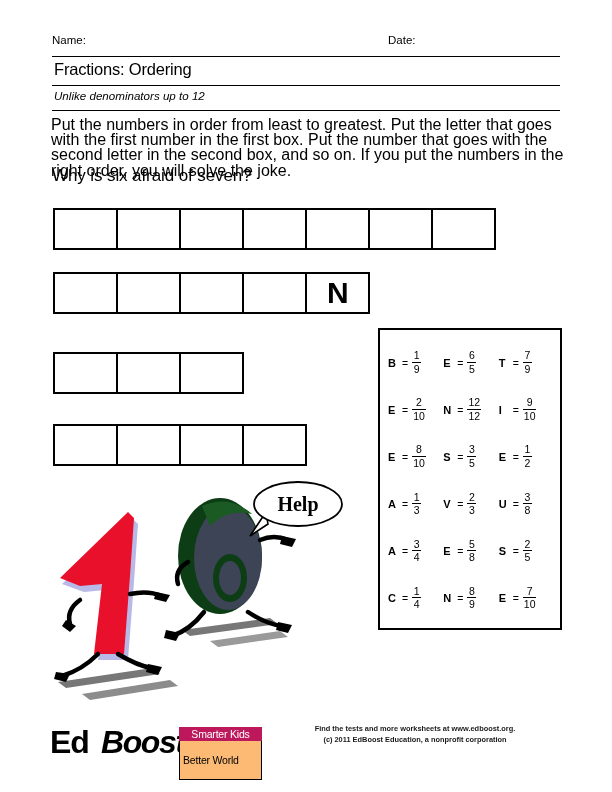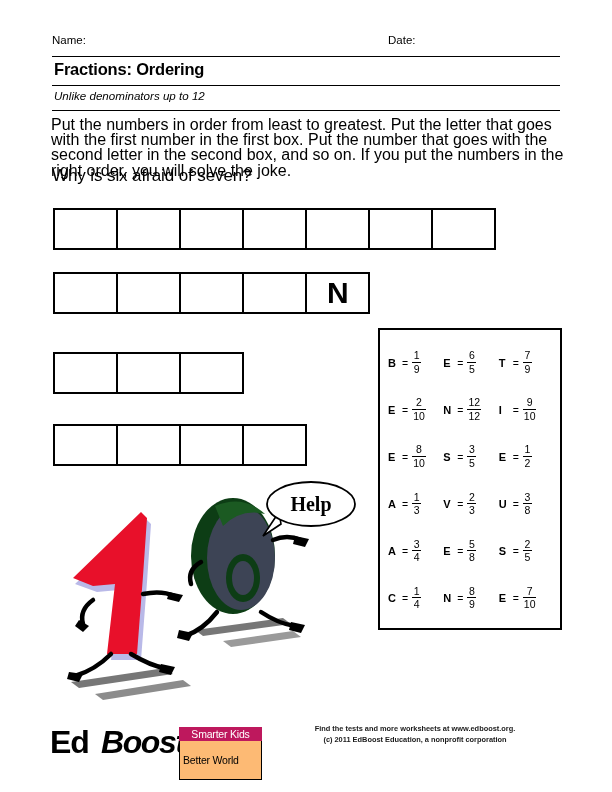--- a/index.html
+++ b/index.html
@@ -48,21 +48,21 @@
   }
   #rule1 { top: 56px;  height: 1.4px; }
   #rule2 { top: 85px;  height: 1.4px; }
   #rule3 { top: 110px; height: 1.4px; }
 
   .worksheet-title {
     position: absolute;
     left: 54px;
     top: 60px;
     font-size: 16.5px;
-    font-weight: bold;
+    font-weight: normal;
     letter-spacing: -0.2px;
   }
   .worksheet-subtitle {
     position: absolute;
     left: 54px;
     top: 89px;
     font-size: 11.6px;
     font-style: italic;
   }
 
@@ -159,21 +159,21 @@
     height: 1px;
     background: #000;
     width: 100%;
     min-width: 9px;
   }
   .frac .den { padding: 1px 1px 0 1px; }
 
   
   #cartoon {
     position: absolute;
-    left: 65px;
+    left: 52px;
     top: 478px;
     width: 300px;
     height: 225px;
   }
   #cartoon svg { display: block; }
 
   
   #footer {
     position: absolute;
     left: 50px;

